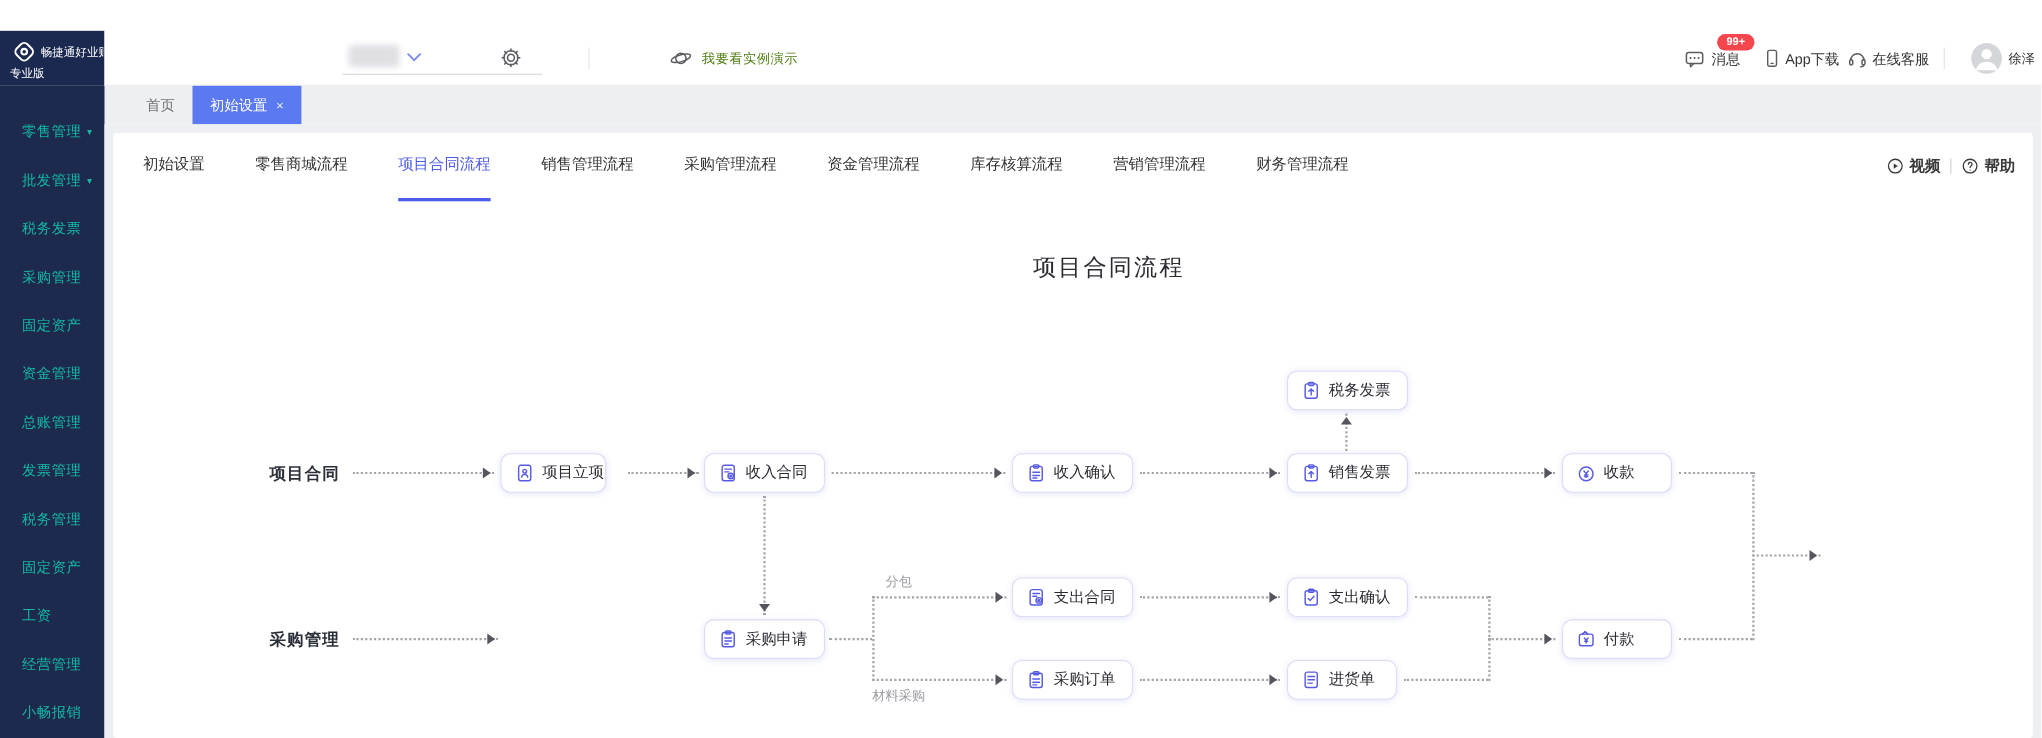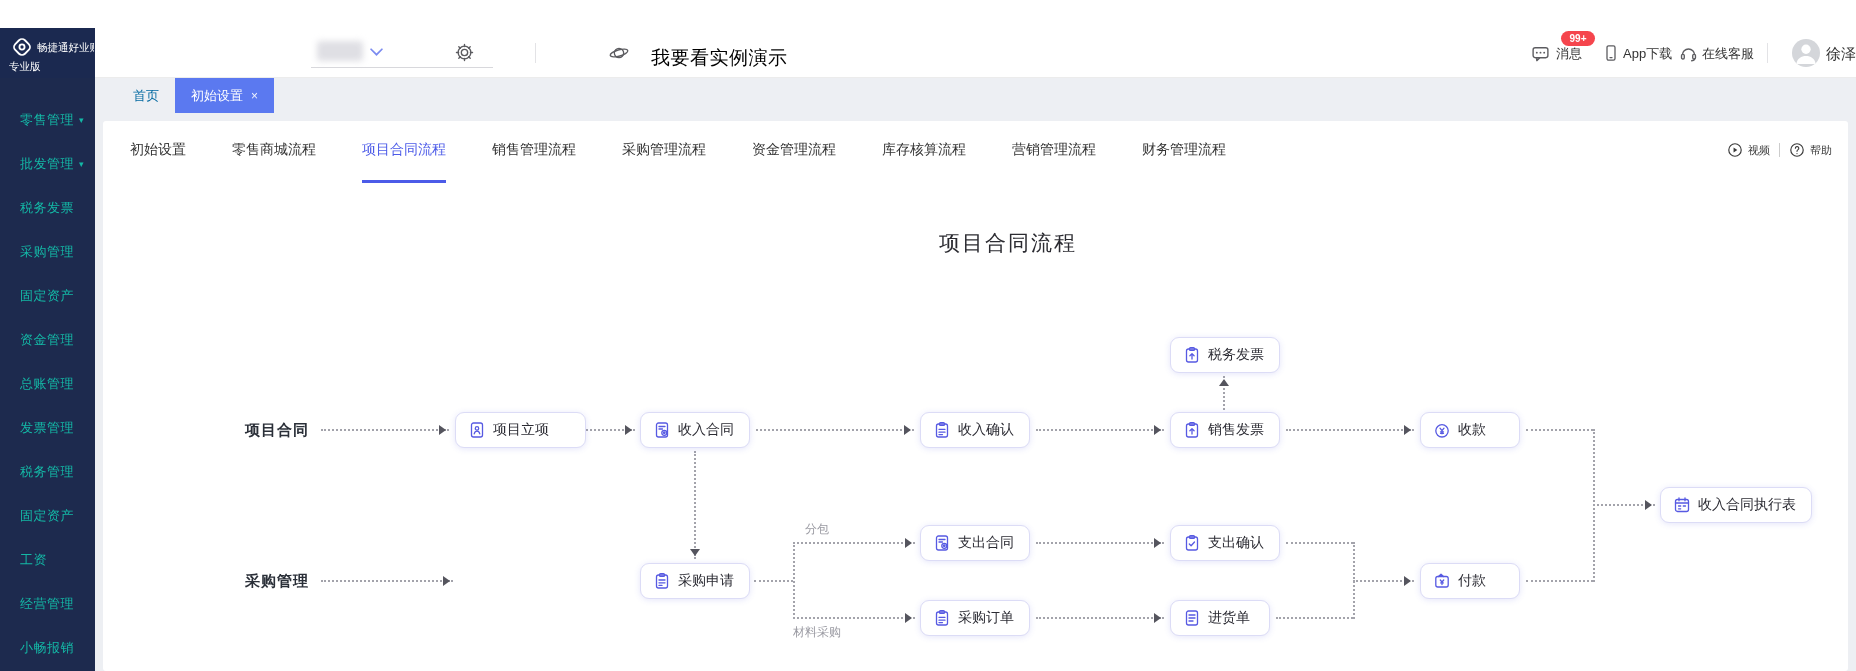--- a/index.html
+++ b/index.html
@@ -10,45 +10,45 @@
   .logo-icon{position:absolute;left:11px;top:8px;}
   .brand{position:absolute;left:37px;top:13px;width:57px;font-size:10.5px;white-space:nowrap;overflow:hidden;}
   .edition{position:absolute;left:9px;top:32px;font-size:10.5px;}
   .topbar{position:absolute;left:95px;top:28px;width:1761px;height:50px;background:#fff;border-bottom:1px solid #ececec;box-sizing:border-box;}
   .blur-blob{position:absolute;left:222px;top:13px;width:46px;height:20px;background:#dfdfe4;border-radius:3px;filter:blur(3px);}
   .org-underline{position:absolute;left:216px;top:39px;width:182px;height:0;border-bottom:1px solid #d8d8dc;}
   .chev{position:absolute;left:275px;top:20px;}
   .gearwrap{position:absolute;left:360px;top:15px;cursor:pointer;}
   .vdiv{position:absolute;width:1px;height:20px;background:#e3e3e6;top:15px;}
   .planet{position:absolute;left:514px;top:15px;}
-  .demo-label{position:absolute;left:556px;top:17px;font-size:19px;color:#000000;letter-spacing:.5px;cursor:pointer;}
+  .demo-label{position:absolute;left:543px;top:17px;font-size:12px;color:#4d7c0f;letter-spacing:.5px;cursor:pointer;}
   .tb-item{position:absolute;top:17px;font-size:13px;color:#333;white-space:nowrap;cursor:pointer;}
   .tb-ic{position:absolute;top:16px;cursor:pointer;}
   .badge{position:absolute;left:1466px;top:3px;min-width:26px;height:15px;padding:0 4px;background:#f5454d;border-radius:8px;
     color:#fff;font-size:10px;font-weight:bold;line-height:15px;text-align:center;}
   .avatar{position:absolute;left:1697px;top:11px;width:28px;height:28px;border-radius:50%;background:#d4d6da;overflow:hidden;cursor:pointer;}
-  .uname{position:absolute;left:1731px;top:17px;font-size:15px;color:#333;white-space:nowrap;}
+  .uname{position:absolute;left:1731px;top:17px;font-size:12px;color:#333;white-space:nowrap;}
   
   .wintabs{position:absolute;left:95px;top:78px;width:1761px;height:35px;background:#edeff3;}
-  .wtab{display:inline-block;height:35px;line-height:35px;font-size:13px;color:#0369a1;padding:0 16px;cursor:pointer;}
+  .wtab{display:inline-block;height:35px;line-height:35px;font-size:13px;color:#737373;padding:0 16px;cursor:pointer;}
   .wtab.home{margin-left:22px;}
   .wtab.active{background:#5b79f0;color:#fff;}
   .wtab .x{margin-left:8px;font-size:12px;opacity:.9;}
   
   .sidebar{position:absolute;left:0;top:78px;width:95px;height:593px;background:#1d2a4e;}
   .side-item{height:44px;line-height:44px;padding-left:20px;color:#14b8a6;font-size:13px;letter-spacing:.5px;cursor:pointer;white-space:nowrap;}
   .side-item:first-child{margin-top:20px;}
   .caret{font-size:9px;margin-left:5px;vertical-align:1px;}
   
   .content-bg{position:absolute;left:95px;top:113px;width:1761px;height:558px;background:#edeff3;}
   .card{position:absolute;left:103px;top:121px;width:1745px;height:550px;background:#fff;border-radius:3px;}
   .cardnav{display:flex;gap:46px;padding:20px 0 0 27px;height:62px;box-sizing:border-box;}
   .ptab{font-size:14px;color:#333;padding-bottom:13px;border-bottom:3px solid transparent;cursor:pointer;white-space:nowrap;}
   .ptab.active{color:#4c5be8;border-bottom-color:#4c5be8;}
-  .navutils{position:absolute;right:16px;top:21px;display:flex;align-items:center;gap:5px;font-size:11px;color:#3a3a3a;}
+  .navutils{position:absolute;right:16px;top:21px;display:flex;align-items:center;gap:5px;font-size:14px;color:#3a3a3a;font-weight:bold;}
   .navutils .sep{width:1px;height:14px;background:#ccc;margin:0 4px;}
   .flow-title{position:absolute;left:905px;top:108px;transform:translateX(-50%);font-size:21px;color:#2b2b31;font-weight:500;letter-spacing:2px;}
   
   .lane{position:absolute;font-size:15px;font-weight:700;color:#2a2f38;letter-spacing:1px;}
   .blabel{position:absolute;font-size:12px;color:#9a9aa2;}
   .fnode{position:absolute;height:36px;box-sizing:border-box;display:flex;align-items:center;gap:7px;padding:16px 12px;
     background:#fff;border:1px solid #dcdcf6;border-radius:9px;box-shadow:0 1px 6px rgba(90,92,224,.16);
     font-size:14px;color:#2b2b33;cursor:pointer;white-space:nowrap;}
   .eh{position:absolute;height:0;border-top:2px dotted #a3a3ab;}
   .ev{position:absolute;width:0;border-left:2px dotted #a3a3ab;}
@@ -212,21 +212,21 @@
     <div class="ev" style="left:1250px;top:421px;height:77px"></div>
     <div class="eh arr-r" style="left:1250px;top:459px;width:61px"></div>
     <div class="eh" style="left:1423px;top:308px;width:67px"></div>
     <div class="eh" style="left:1423px;top:459px;width:67px"></div>
     <div class="ev" style="left:1490px;top:308px;height:153px"></div>
     <div class="eh arr-r" style="left:1490px;top:383px;width:62px"></div>
 
     <div class="blabel" style="left:702px;top:400px">分包</div>
     <div class="blabel" style="left:690px;top:503px">材料采购</div>
 
-    <div class="fnode" style="left:352px;top:291px;width:131px">
+    <div class="fnode" style="left:352px;top:291px;width:96px">
       <span>
           <svg width="18" height="18" viewBox="0 0 18 18" fill="none" stroke="#575ae2" stroke-width="1.3" stroke-linecap="round" stroke-linejoin="round">
             <rect x="3.5" y="2" width="11" height="14" rx="2"></rect>
             <circle cx="9" cy="7.4" r="1.7"></circle>
             <path d="M6.2 12.8c.5-1.9 1.6-2.7 2.8-2.7s2.3.8 2.8 2.7"></path>
           </svg>
         </span>
       <span>项目立项</span>
     </div>
     <div class="fnode" style="left:537px;top:291px;width:110px">
@@ -272,29 +272,20 @@
     </div>
     <div class="fnode" style="left:1317px;top:291px;width:100px">
       <span>
           <svg width="18" height="18" viewBox="0 0 18 18" fill="none" stroke="#575ae2" stroke-width="1.3" stroke-linecap="round" stroke-linejoin="round">
             <circle cx="9" cy="9.8" r="6.2"></circle>
             <path d="M7 7.2l2 2.4 2-2.4M9 9.6v3.2M7.5 10.8h3M7.5 12.3h3"></path>
           </svg>
         </span>
       <span>收款</span>
     </div>
-    <div class="fnode" style="left:1557px;top:366px;width:152px">
-      <span>
-          <svg width="18" height="18" viewBox="0 0 18 18" fill="none" stroke="#575ae2" stroke-width="1.3" stroke-linecap="round" stroke-linejoin="round">
-            <rect x="2.5" y="3.5" width="13" height="12" rx="2"></rect>
-            <path d="M2.5 7h13M6 1.8v3M12 1.8v3M5.5 10h2.2M10.3 10h2.2M5.5 12.8h2.2"></path>
-          </svg>
-        </span>
-      <span>收入合同执行表</span>
-    </div>
     <div class="fnode" style="left:537px;top:442px;width:110px">
       <span>
           <svg width="18" height="18" viewBox="0 0 18 18" fill="none" stroke="#575ae2" stroke-width="1.3" stroke-linecap="round" stroke-linejoin="round">
             <rect x="3.5" y="3" width="11" height="13" rx="2"></rect>
             <rect x="6.5" y="1.6" width="5" height="2.8" rx="1"></rect>
             <path d="M6 8h6M6 10.8h6M6 13.4h3"></path>
           </svg>
         </span>
       <span>采购申请</span>
     </div>

